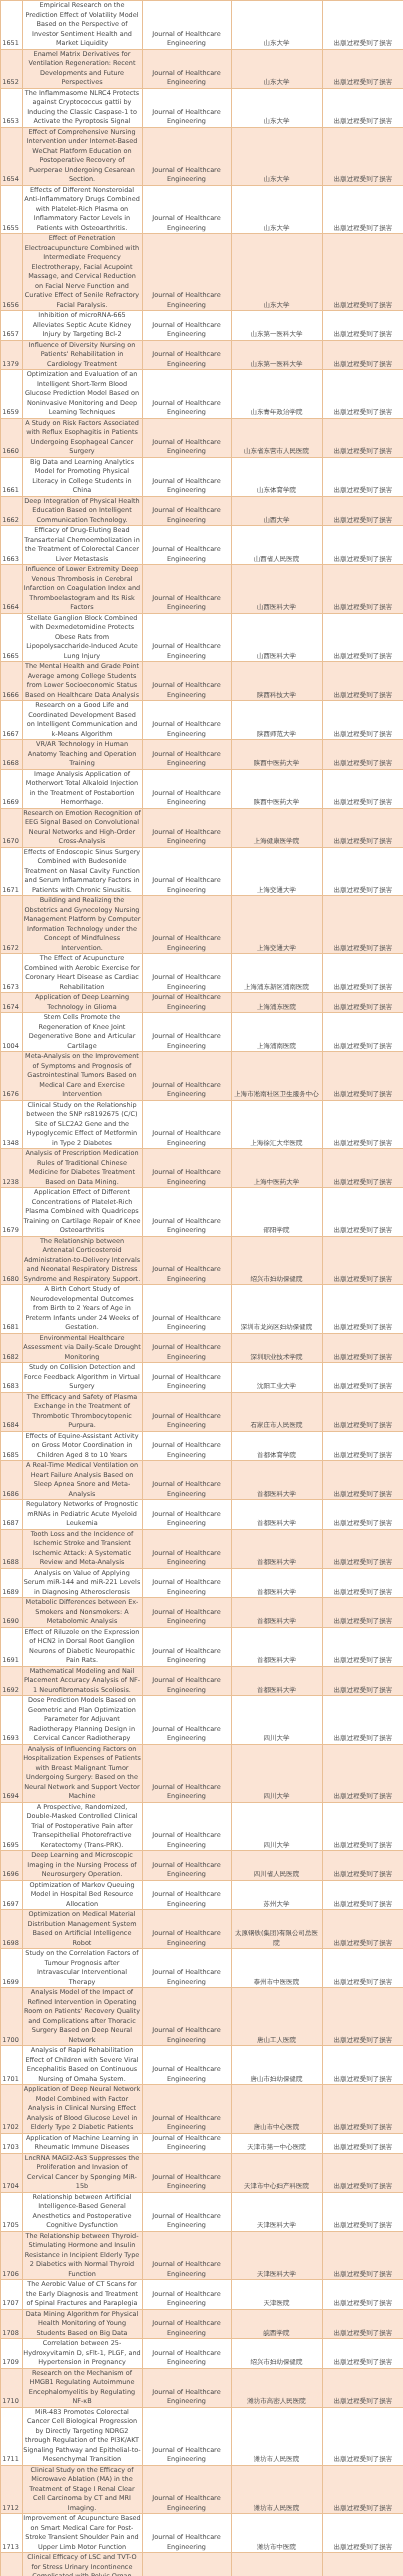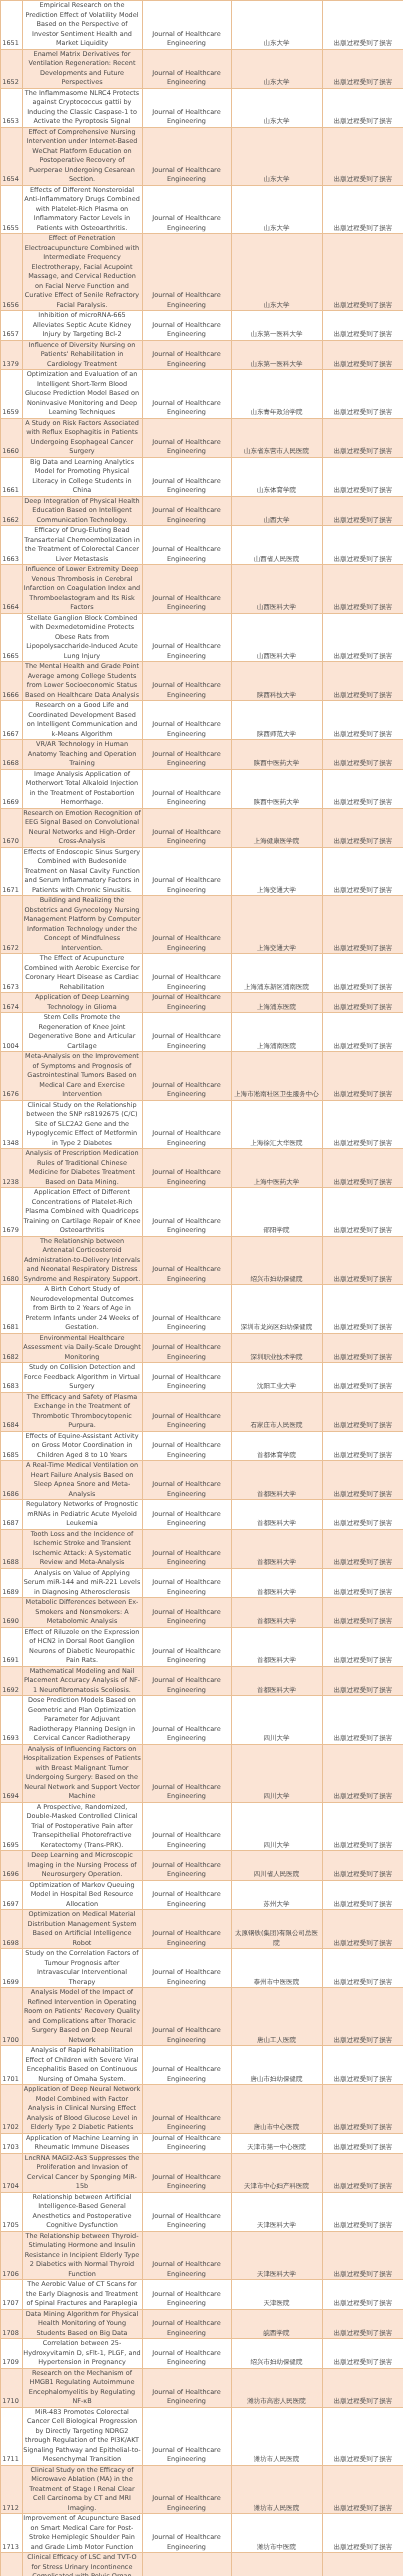--- a/index.html
+++ b/index.html
@@ -460,21 +460,21 @@
       </tr>
       <tr class="shaded">
         <td class="num">1712</td>
         <td class="title">Clinical Study on the Efficacy of Microwave Ablation (MA) in the Treatment of Stage I Renal Clear Cell Carcinoma by CT and MRI Imaging.</td>
         <td class="journal">Journal of Healthcare Engineering</td>
         <td class="inst">潍坊市人民医院</td>
         <td class="status">出版过程受到了损害</td>
       </tr>
       <tr>
         <td class="num">1713</td>
-        <td class="title">Improvement of Acupuncture Based on Smart Medical Care for Post-Stroke Hemiplegic Shoulder Pain and Grade Limb Motor Function</td>
+        <td class="title">Improvement of Acupuncture Based on Smart Medical Care for Post-Stroke Transient Shoulder Pain and Upper Limb Motor Function</td>
         <td class="journal">Journal of Healthcare Engineering</td>
         <td class="inst">潍坊市中医院</td>
         <td class="status">出版过程受到了损害</td>
       </tr>
       <tr class="shaded">
         <td class="num">1714</td>
         <td class="title">Clinical Efficacy of LSC and TVT-O for Stress Urinary Incontinence Complicated with Pelvic Organ Prolapse and Factors Influencing Postoperative Urinary Function Recovery.</td>
         <td class="journal">Journal of Healthcare Engineering</td>
         <td class="inst">温州市中心医院</td>
         <td class="status">出版过程受到了损害</td>

